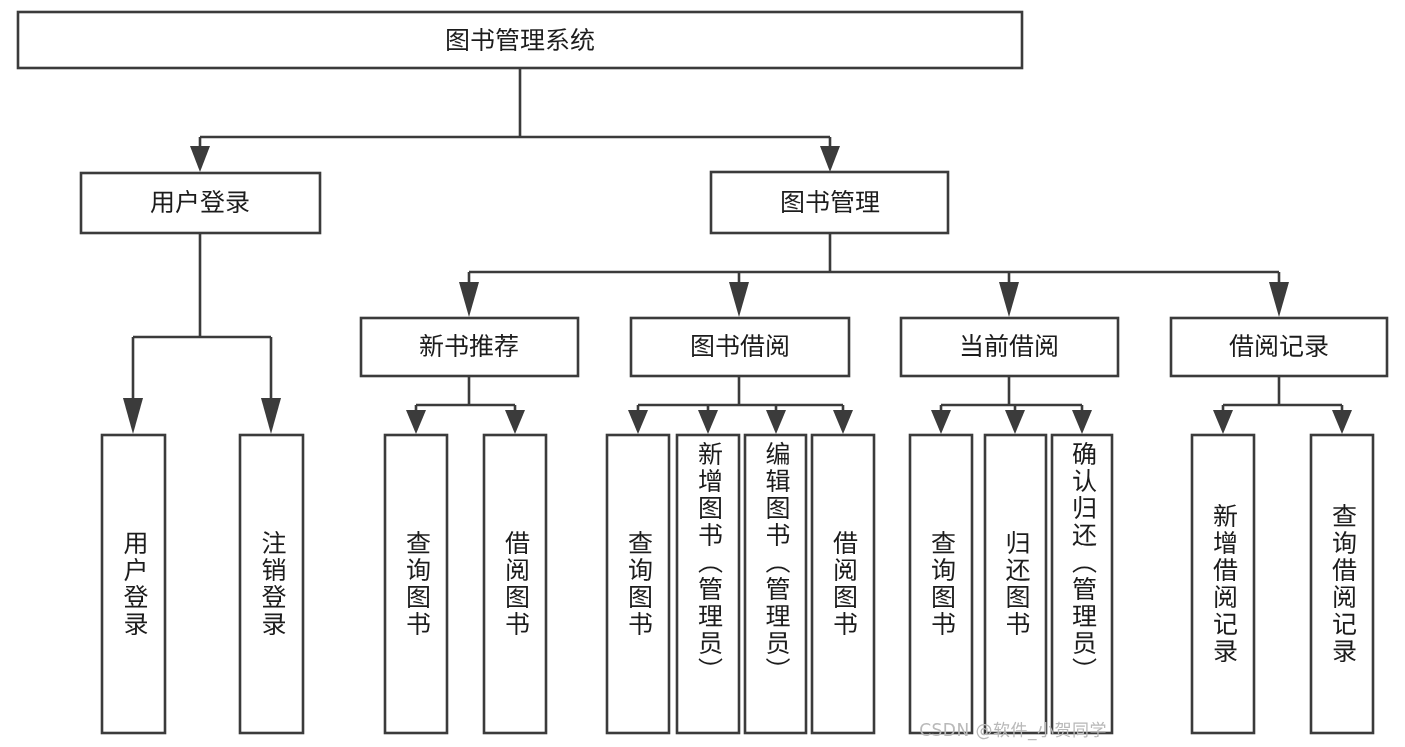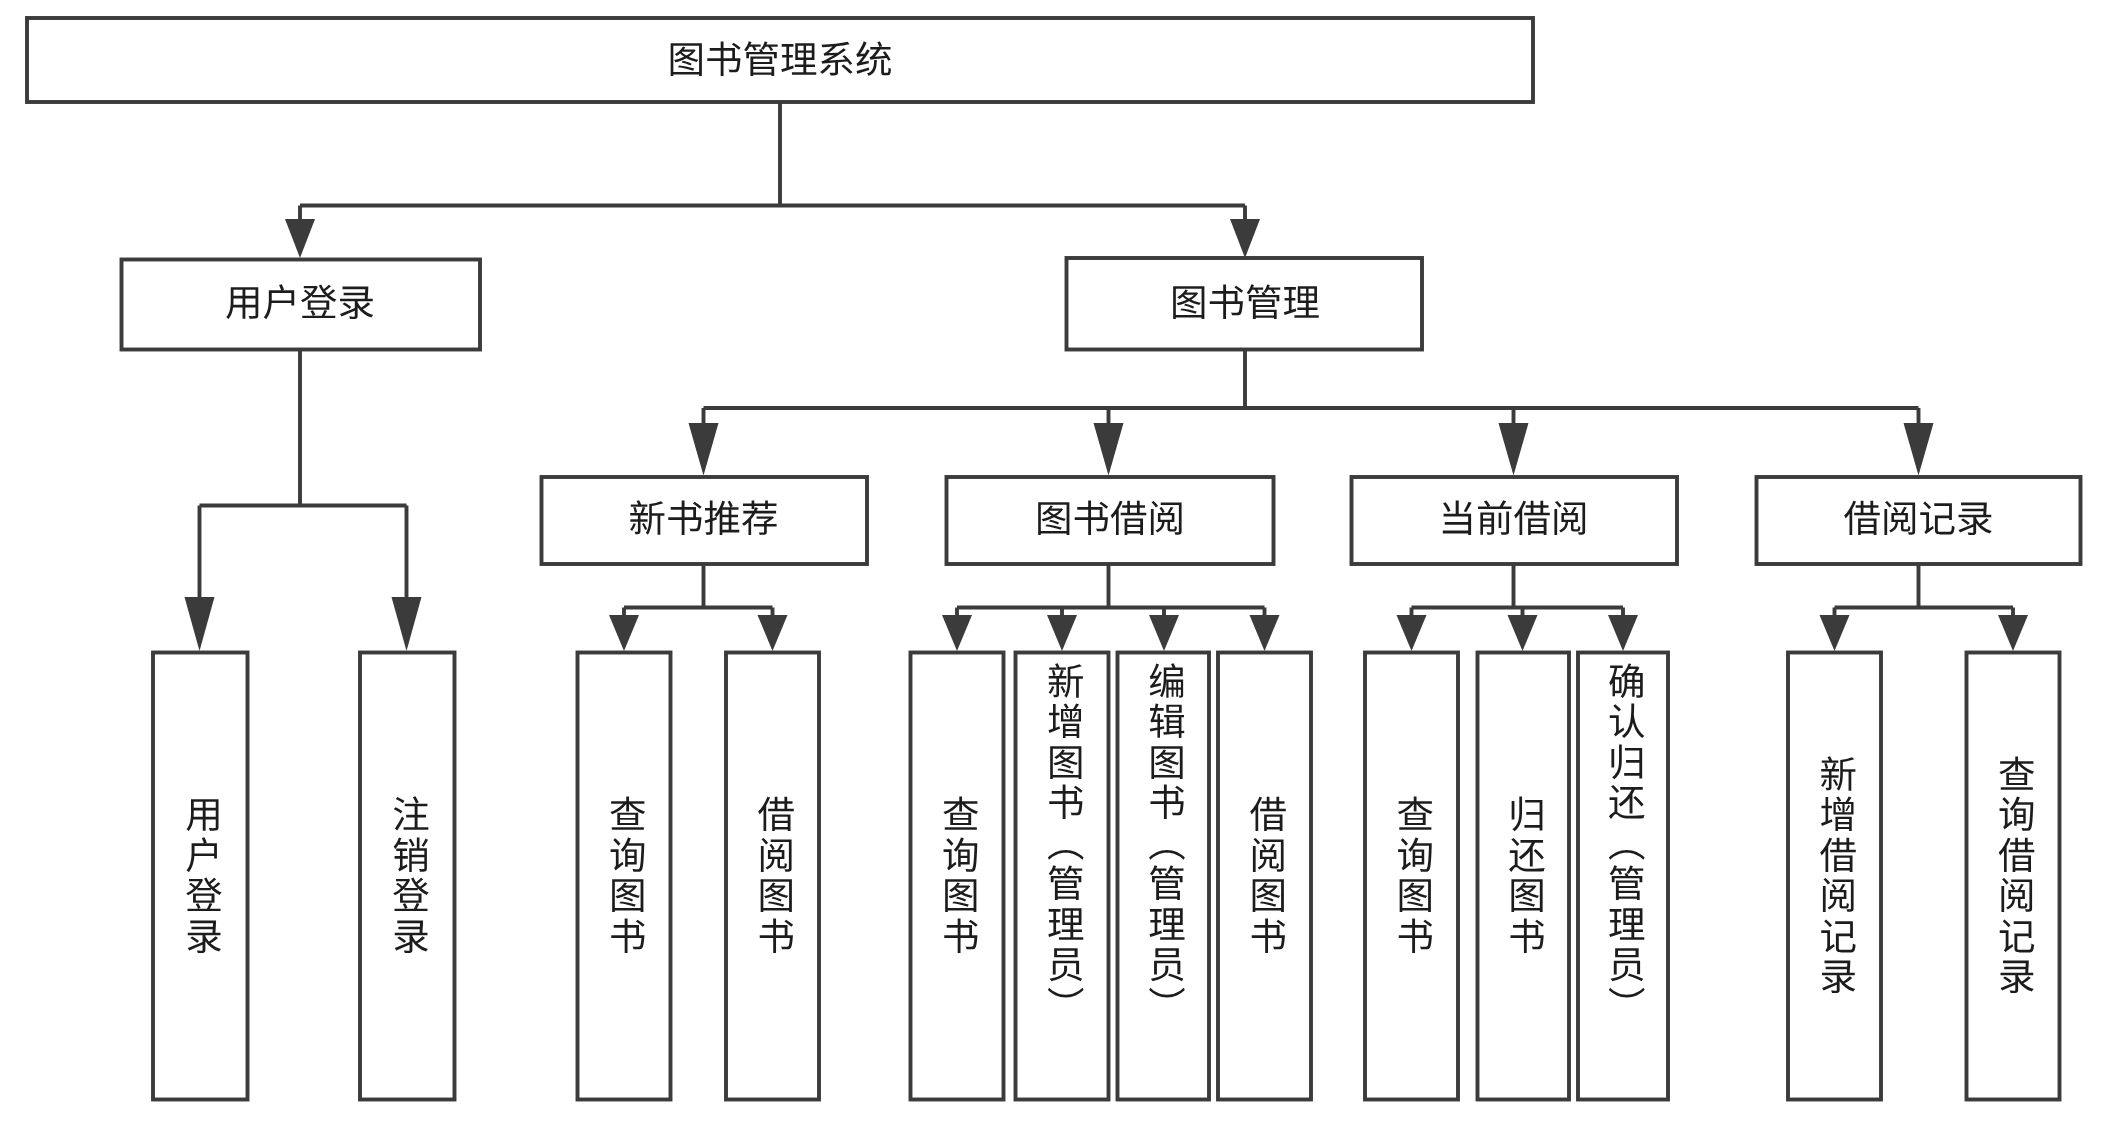--- a/index.html
+++ b/index.html
@@ -227,13 +227,14 @@
   <div class="vlabel-wrap" style="left:1052px; top:435px; width:60px; height:298px; align-items:flex-start;">
     <span class="vlabel" style="margin-top:6px;">确认归还（管理员）</span>
   </div>
   <div class="vlabel-wrap" style="left:1192px; top:435px; width:62px; height:298px;">
     <span class="vlabel">新增借阅记录</span>
   </div>
   <div class="vlabel-wrap" style="left:1311px; top:435px; width:62px; height:298px;">
     <span class="vlabel">查询借阅记录</span>
   </div>
 
+  <div class="watermark">CSDN @软件_小贺同学</div>
 </div>
 
 </body></html>

